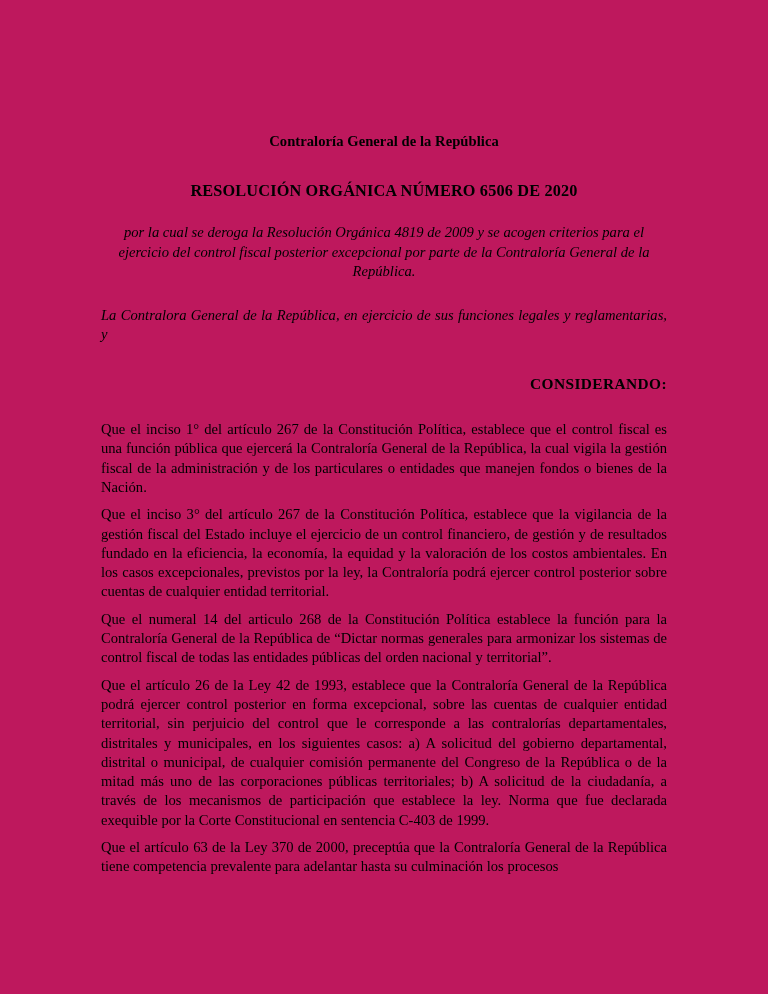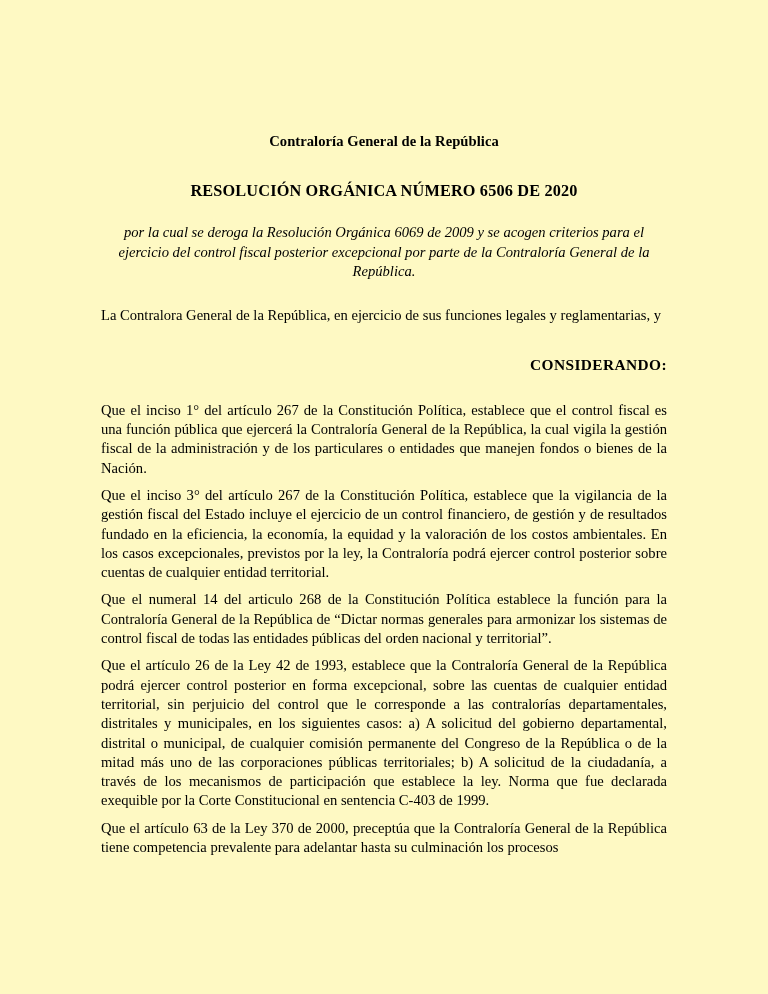--- a/index.html
+++ b/index.html
@@ -14,21 +14,21 @@
     overflow: hidden;
     font-family: "Liberation Serif", "DejaVu Serif", serif;
     color: #000000;
     -webkit-font-smoothing: antialiased;
   }
 
   .page {
     position: relative;
     width: 768px;
     height: 994px;
-    background: #fef9c3;
+    background: #be185d;
     box-sizing: border-box;
     padding: 0 101px 0 101px;
   }
 
   .doc-body {
     padding-top: 132px;
     width: 566px;
   }
 
   .org-title {
@@ -62,20 +62,21 @@
     line-height: 19.5px;
     margin-top: 22px;
   }
 
   .preamble {
     text-align: justify;
     text-align-last: left;
     font-size: 14.6px;
     line-height: 19.3px;
     margin-top: 24px;
+    font-style: italic;
   }
 
   .considering {
     text-align: right;
     font-weight: bold;
     font-size: 15.4px;
     line-height: 20px;
     letter-spacing: 0.4px;
     margin-top: 30px;
   }
@@ -96,21 +97,21 @@
 <body>
 
 <div class="page">
   <div class="doc-body">
 
     <div class="org-title">Contraloría General de la República</div>
 
     <div class="res-title">RESOLUCIÓN ORGÁNICA NÚMERO 6506 DE 2020</div>
 
 
-    <div class="epigraph">por la cual se deroga la Resolución Orgánica 6069 de 2009 y se acogen criterios para el ejercicio del control fiscal posterior excepcional por parte de la Contraloría General de la República.</div>
+    <div class="epigraph">por la cual se deroga la Resolución Orgánica 4819 de 2009 y se acogen criterios para el ejercicio del control fiscal posterior excepcional por parte de la Contraloría General de la República.</div>
 
     <div class="preamble">La Contralora General de la República, en ejercicio de sus funciones legales y reglamentarias, y</div>
 
     <div class="considering">CONSIDERANDO:</div>
 
     <div class="para first-para">Que el inciso 1° del artículo 267 de la Constitución Política, establece que el control fiscal es una función pública que ejercerá la Contraloría General de la República, la cual vigila la gestión fiscal de la administración y de los particulares o entidades que manejen fondos o bienes de la Nación.</div>
 
     <div class="para">Que el inciso 3° del artículo 267 de la Constitución Política, establece que la vigilancia de la gestión fiscal del Estado incluye el ejercicio de un control financiero, de gestión y de resultados fundado en la eficiencia, la economía, la equidad y la valoración de los costos ambientales. En los casos excepcionales, previstos por la ley, la Contraloría podrá ejercer control posterior sobre cuentas de cualquier entidad territorial.</div>
 
     <div class="para">Que el numeral 14 del articulo 268 de la Constitución Política establece la función para la Contraloría General de la República de “Dictar normas generales para armonizar los sistemas de control fiscal de todas las entidades públicas del orden nacional y territorial”.</div>

